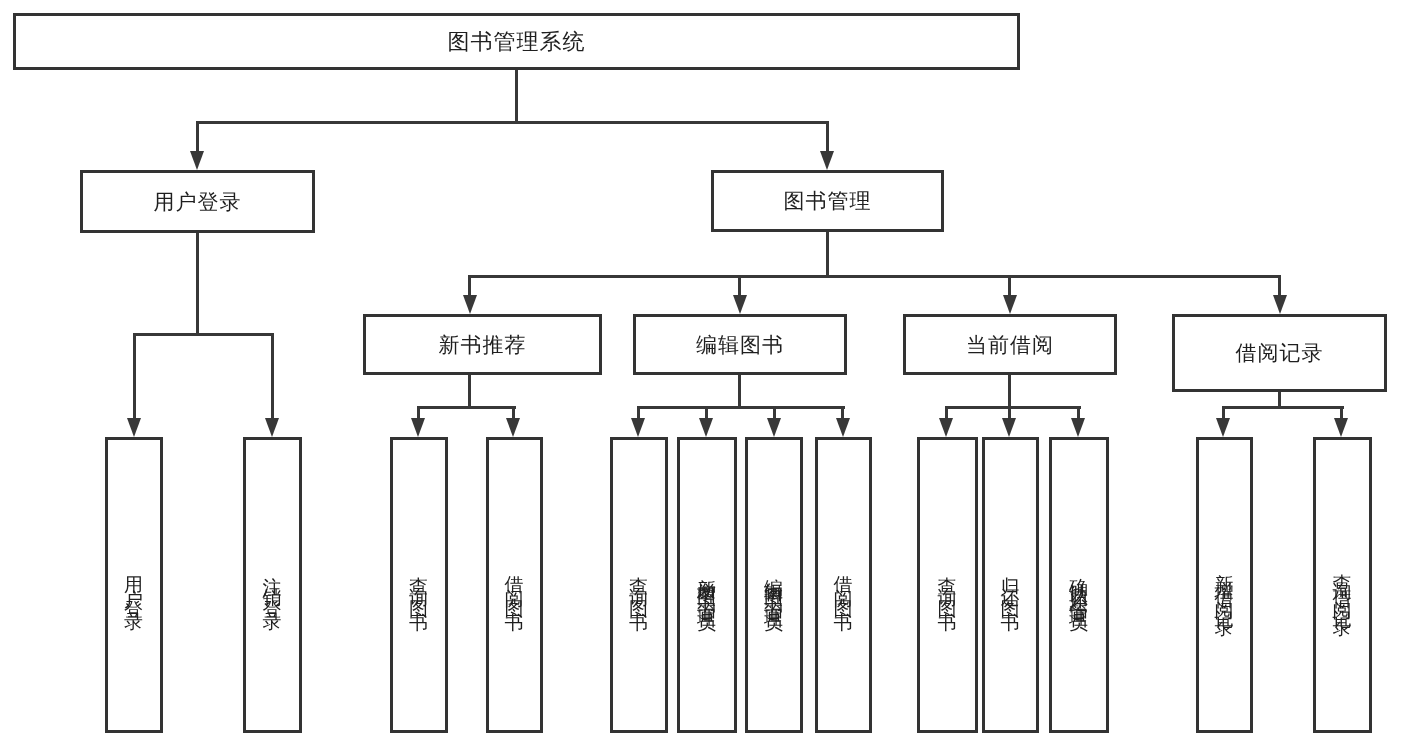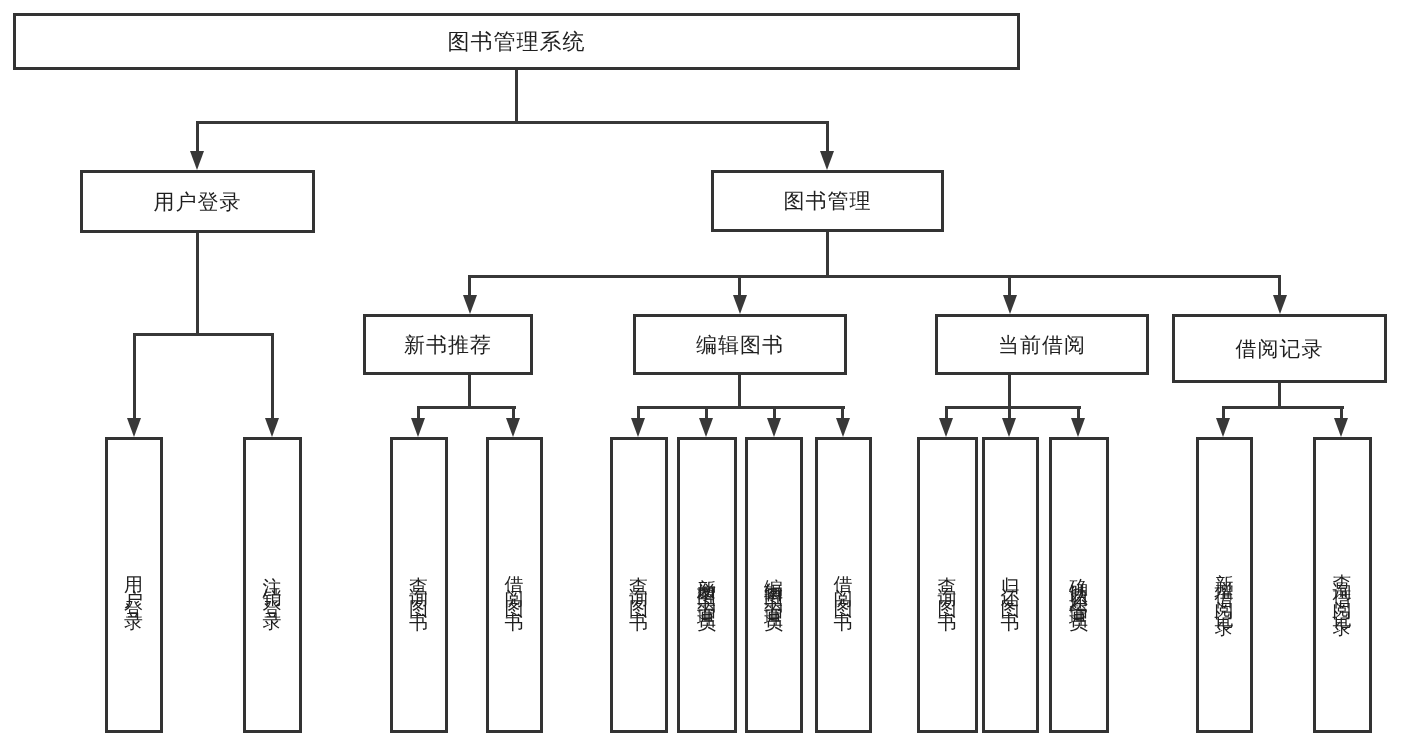--- a/index.html
+++ b/index.html
@@ -72,30 +72,30 @@
     <span>图书管理系统</span>
   </div>
 
   <div class="node h2" style="left:80px; top:170px; width:235px; height:63px;">
     <span>用户登录</span>
   </div>
   <div class="node h2" style="left:711px; top:170px; width:233px; height:62px;font-family:Liberation Serif, serif;">
     <span>图书管理</span>
   </div>
 
-  <div class="node h3" style="left:363px; top:314px; width:170px; height:61px;">
+  <div class="node h3" style="left:363px; top:314px; width:239px; height:61px;">
     <span>新书推荐</span>
   </div>
   <div class="node h3" style="left:633px; top:314px; width:214px; height:61px;">
     <span>编辑图书</span>
   </div>
-  <div class="node h3" style="left:903px; top:314px; width:214px; height:61px;margin-left:32px;">
+  <div class="node h3" style="left:903px; top:314px; width:214px; height:61px;">
     <span>当前借阅</span>
   </div>
-  <div class="node h3" style="left:1172px; top:314px; width:215px; height:69px;">
+  <div class="node h3" style="left:1172px; top:314px; width:215px; height:78px;">
     <span>借阅记录</span>
   </div>
 
   <div class="node leaf" style="left:105px; top:437px; width:58px; height:296px;">
     <span>用户登录</span>
   </div>
   <div class="node leaf" style="left:243px; top:437px; width:59px; height:296px;">
     <span>注销登录</span>
   </div>
 

